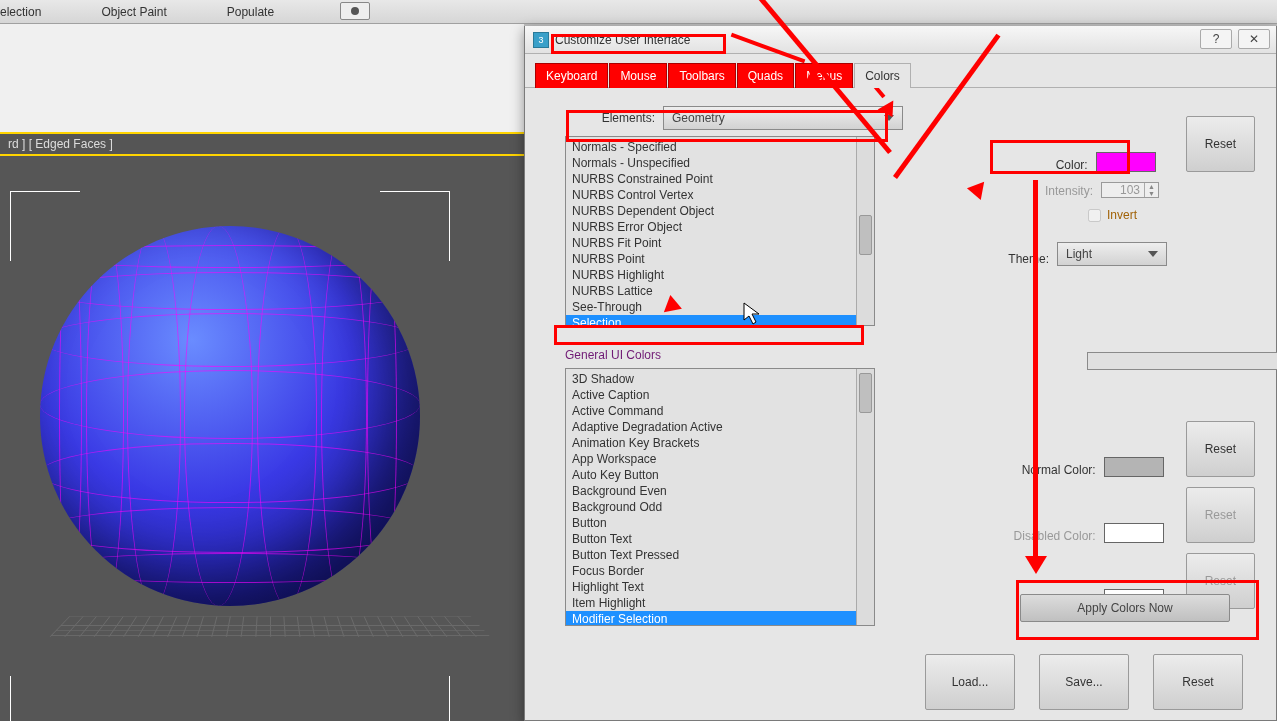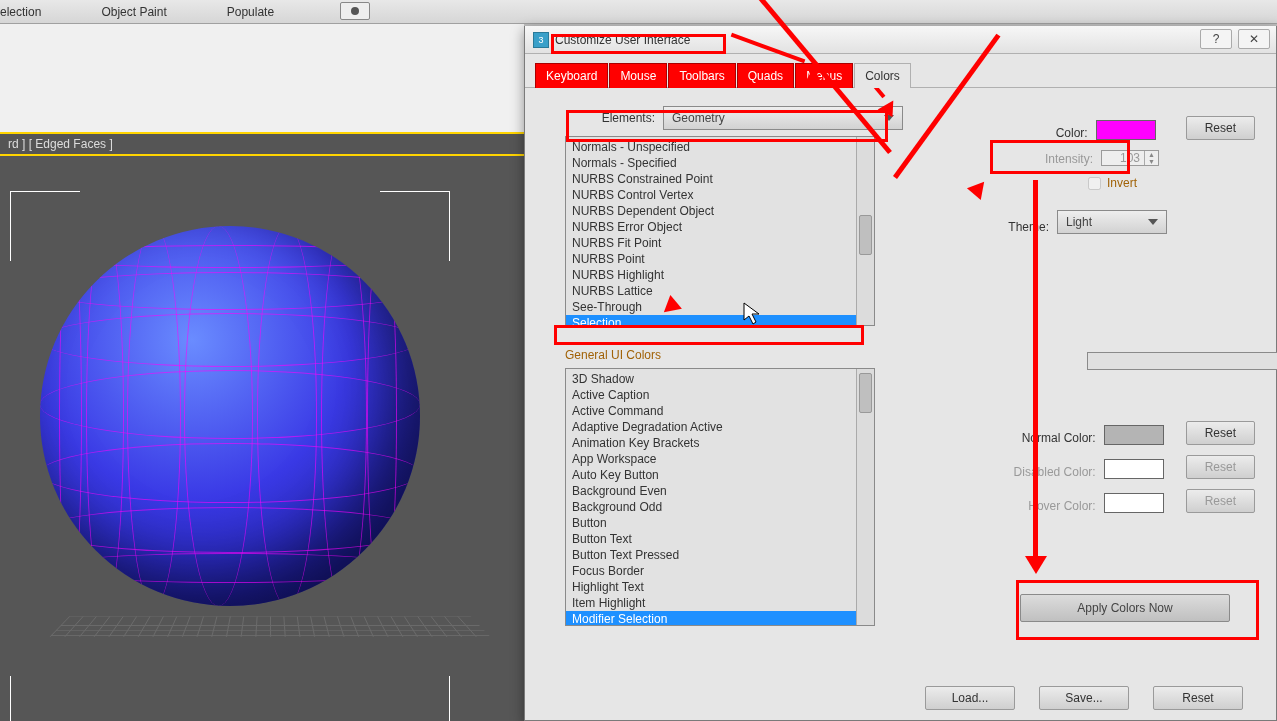--- a/index.html
+++ b/index.html
@@ -49,30 +49,30 @@
   .dd .chev{border-left:5px solid transparent;border-right:5px solid transparent;border-top:6px solid #555}
   .dd.elements{width:240px}
   .listbox{border:1px solid #8a8a8a;background:#e2e2e2;width:310px;position:relative;overflow:hidden}
   .lb1{height:190px}
   .lb2{height:258px}
   .listbox ul{list-style:none;padding:2px 0}
   .listbox li{padding:1px 6px;color:#333;white-space:nowrap}
   .listbox li.sel{background:#1e90ff;color:#fff}
   .sb{position:absolute;right:0;top:0;bottom:0;width:18px;background:#dcdcdc;border-left:1px solid #aaa}
   .sb .thumb{position:absolute;left:2px;right:2px;height:40px;background:#bfbfbf;border:1px solid #999;border-radius:2px}
-  .section-lbl{margin:22px 0 6px 0;color:#a16207}
+  .section-lbl{margin:22px 0 6px 0;color:#701a75}
   
   .right{position:absolute;left:430px;top:90px;width:300px}
   .rrow{display:flex;align-items:flex-end;margin-bottom:10px;justify-content:flex-end}
   .rrow label{margin-right:8px;color:#333}
   .swatch{width:60px;height:20px;border:1px solid #666}
   .swatch.pink{background:#ff00ff}
   .swatch.gray{background:#b4b4b4}
   .swatch.white{background:#fff}
-  .btn{background:linear-gradient(#ececec,#cfcfcf);border:1px solid #9a9a9a;border-radius:2px;padding:4px 18px;color:#333}
+  .btn{background:linear-gradient(#ececec,#cfcfcf);border:1px solid #9a9a9a;border-radius:2px;padding:20px 18px;color:#333}
   .btn.dis{color:#999}
   .spinner{display:inline-flex;border:1px solid #9a9a9a;background:#eee}
   .spinner input{border:none;width:42px;text-align:right;padding-right:4px;background:transparent;color:#999}
   .spinner .spn{width:14px;border-left:1px solid #aaa;display:flex;flex-direction:column}
   .spinner .spn div{flex:1;display:flex;align-items:center;justify-content:center;font-size:7px;color:#888}
   
   .right2{position:absolute;left:430px;top:395px;width:300px}
   .right2 .rrow label{min-width:100px;text-align:right}
   .applywrap{position:absolute;left:495px;top:568px}
   .applybtn{width:210px;padding:6px 0;text-align:center;background:linear-gradient(#dcdcdc,#c0c0c0);border:1px solid #8a8a8a;border-radius:2px}
@@ -145,22 +145,22 @@
     <div class="row">
       <label>Elements:</label>
       <div class="dd elements">
         <span>Geometry</span>
         <span class="chev"></span>
       </div>
     </div>
 
     <div class="listbox lb1">
       <ul id="list1">
+          <li>Normals - Specified</li>
           <li>Normals - Unspecified</li>
-          <li>Normals - Specified</li>
           <li>NURBS Constrained Point</li>
           <li>NURBS Control Vertex</li>
           <li>NURBS Dependent Object</li>
           <li>NURBS Error Object</li>
           <li>NURBS Fit Point</li>
           <li>NURBS Point</li>
           <li>NURBS Highlight</li>
           <li>NURBS Lattice</li>
           <li>See-Through</li>
           <li class="sel">Selection</li>

